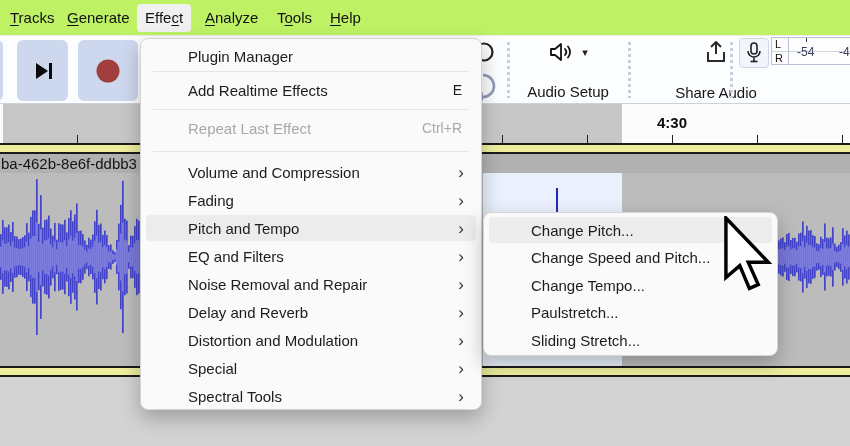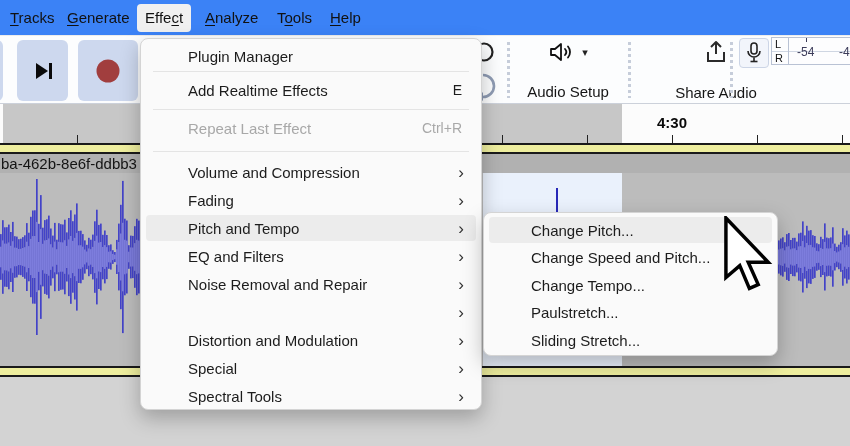--- a/index.html
+++ b/index.html
@@ -1,20 +1,20 @@
 <!DOCTYPE html>
 <html><head>
 <meta charset="utf-8">
 <style>
   * { margin:0; padding:0; box-sizing:border-box; }
   body { background:#e8e8e8; font-family:"Liberation Sans",sans-serif; }
   #screen { position:relative; width:850px; height:446px; background:#fdfdfd; overflow:hidden; }
 
   
-  #menubar { position:absolute; left:0; top:0; width:850px; height:36px; background:#3b82f6; border-bottom:1px solid #ececec; z-index:3; }
+  #menubar { position:absolute; left:0; top:0; width:850px; height:36px; background:#bef264; border-bottom:1px solid #ececec; z-index:3; }
   .mb-item { position:absolute; top:4px; height:28px; line-height:28px; padding:0 8px; font-size:15px; color:#111; border-radius:4px; white-space:nowrap; }
   .mb-item.open { background:#f0f0f0; }
   .mb-item u { text-decoration:underline; text-underline-offset:2px; }
 
   
   #toolbar { position:absolute; left:0; top:36px; width:850px; height:68px; background:#fcfdfe; border-bottom:1px solid #ccd1da; z-index:2; }
   .tbtn { position:absolute; top:4px; height:61px; background:#cdd8ee; border-radius:6px; display:flex; align-items:center; justify-content:center; }
   .grip { position:absolute; top:6px; height:56px; width:3px;
           background:repeating-linear-gradient(to bottom,#c6cdda 0 3px,transparent 3px 6px); }
   .bigbtn { position:absolute; top:2px; height:64px; display:flex; flex-direction:column; align-items:center; justify-content:center; color:#151515; }
@@ -437,20 +437,21 @@
     </div>
     <div class="mrow" style="top:204px;height:26px;">
       <span class="lbl">EQ and Filters</span>
         <span class="chev">›</span>
     </div>
     <div class="mrow" style="top:232px;height:26px;">
       <span class="lbl">Noise Removal and Repair</span>
         <span class="chev">›</span>
     </div>
     <div class="mrow" style="top:260px;height:26px;">
+      <span class="lbl">Delay and Reverb</span>
         <span class="chev">›</span>
     </div>
     <div class="mrow" style="top:288px;height:26px;">
       <span class="lbl">Distortion and Modulation</span>
         <span class="chev">›</span>
     </div>
     <div class="mrow" style="top:316px;height:26px;align-items:center;">
       <span class="lbl">Special</span>
         <span class="chev">›</span>
     </div>

